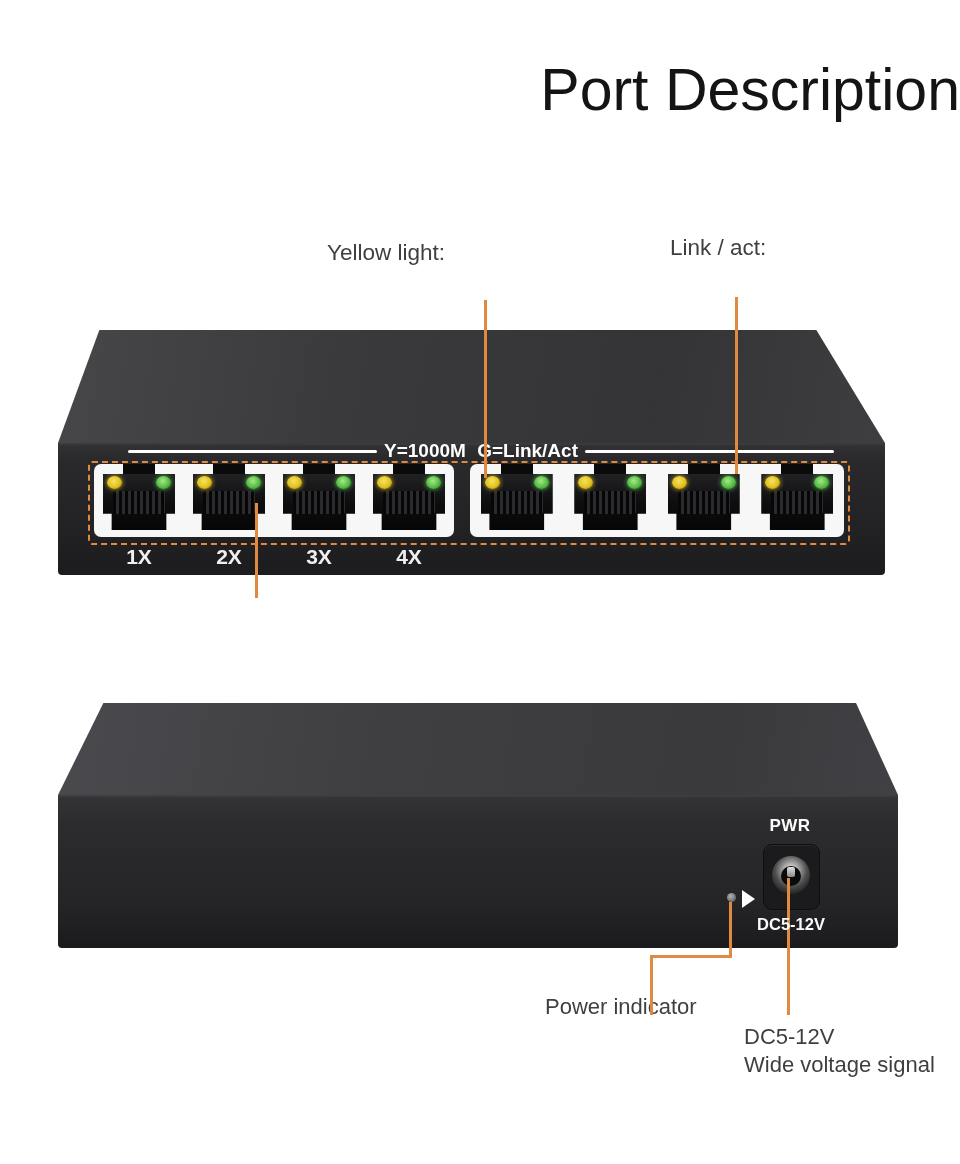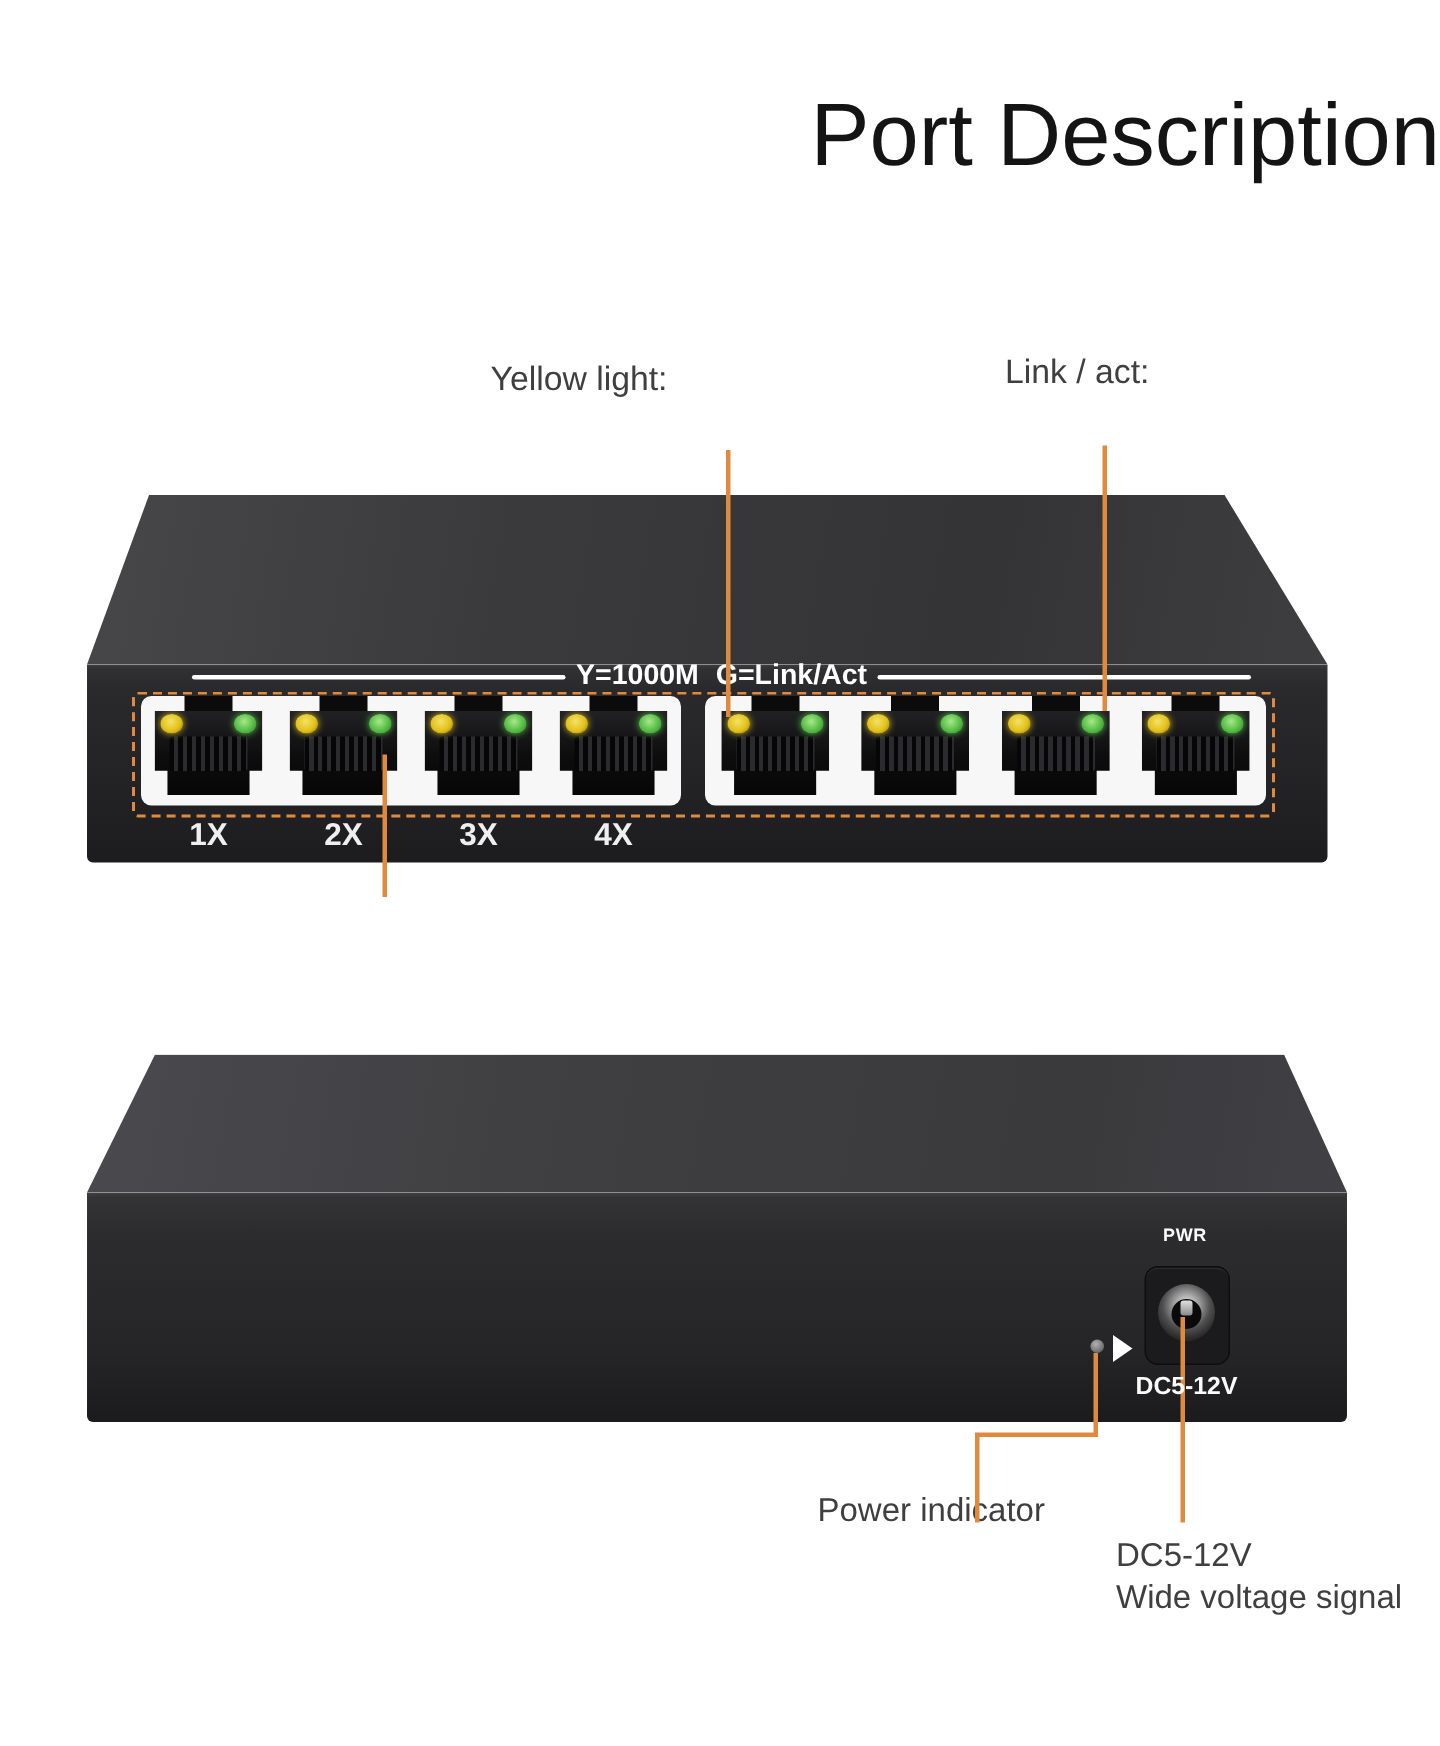--- a/index.html
+++ b/index.html
@@ -64,21 +64,21 @@
   .plabels span{flex:1;text-align:center;color:#efefef;font-weight:bold;font-size:21px;}
 
   
   .dev2-top{left:58px;top:703px;width:840px;height:92px;z-index:10;
     clip-path:polygon(5.4% 0,95% 0,100% 100%,0 100%);
     background:linear-gradient(100deg,#4a4a4e 0%,#3f3f42 38%,#3a3a3d 78%,#414145 100%);}
   .dev2-face{left:58px;top:795px;width:840px;height:153px;z-index:10;border-radius:0 0 4px 4px;
     background:linear-gradient(180deg,#343437 0px,#2c2c2e 28px,#252527 70%,#1b1b1d 100%);
     box-shadow:inset 0 2px 2px rgba(255,255,255,.06);}
   .pwr-label{left:758px;top:816px;width:64px;text-align:center;color:#fafafa;font-weight:bold;
-    font-size:12px;letter-spacing:.5px;z-index:20;}
+    font-size:17px;letter-spacing:.5px;z-index:20;}
   .dc-panel{left:763px;top:844px;width:55px;height:64px;background:#1b1b1d;border-radius:9px;
     border:1px solid #0e0e0f;box-shadow:inset 0 1px 0 rgba(255,255,255,.07);z-index:20;}
   .dc-ring{left:772px;top:856px;width:38px;height:38px;border-radius:50%;z-index:21;
     background:radial-gradient(circle at 50% 38%,#eaeaea 0%,#bdbdbd 18%,#8a8a8a 34%,#4f4f4f 52%,#2a2a2a 74%,#3e3e3e 100%);}
   .dc-hole{left:781px;top:866px;width:20px;height:20px;border-radius:50%;background:#0a0a0a;z-index:22;}
   .dc-pin{left:787px;top:867px;width:8px;height:10px;border-radius:2px;z-index:23;
     background:linear-gradient(#e0e0e0,#8a8a8a);}
   .ind-dot{left:727px;top:893px;width:9px;height:9px;border-radius:50%;z-index:20;
     background:radial-gradient(circle at 40% 35%,#b2b2b2,#6b6b6b 70%,#4c4c4c);}
   .ind-tri{left:742px;top:890px;width:0;height:0;z-index:20;

